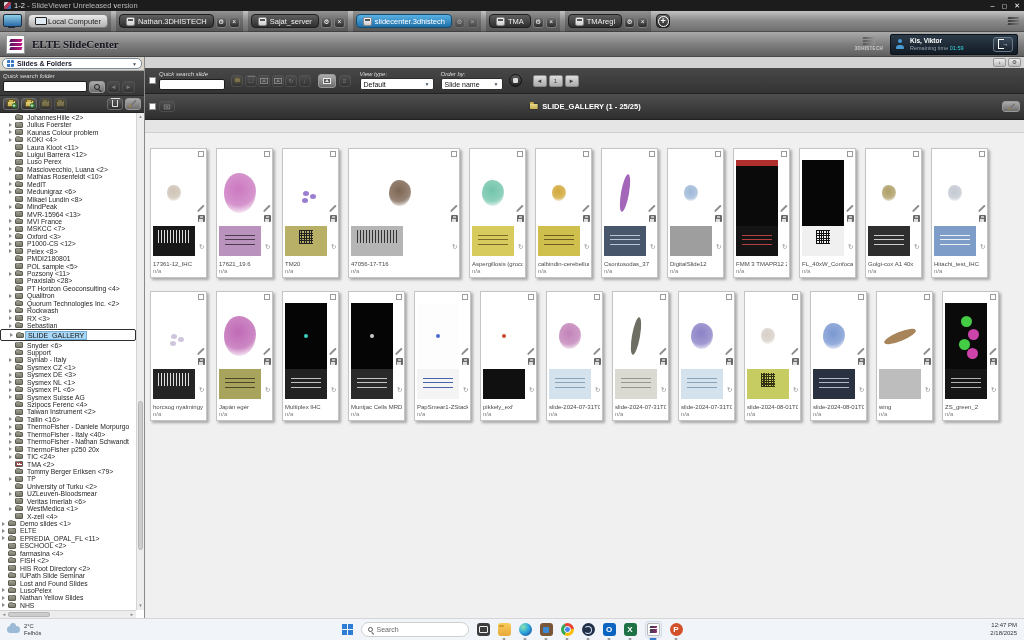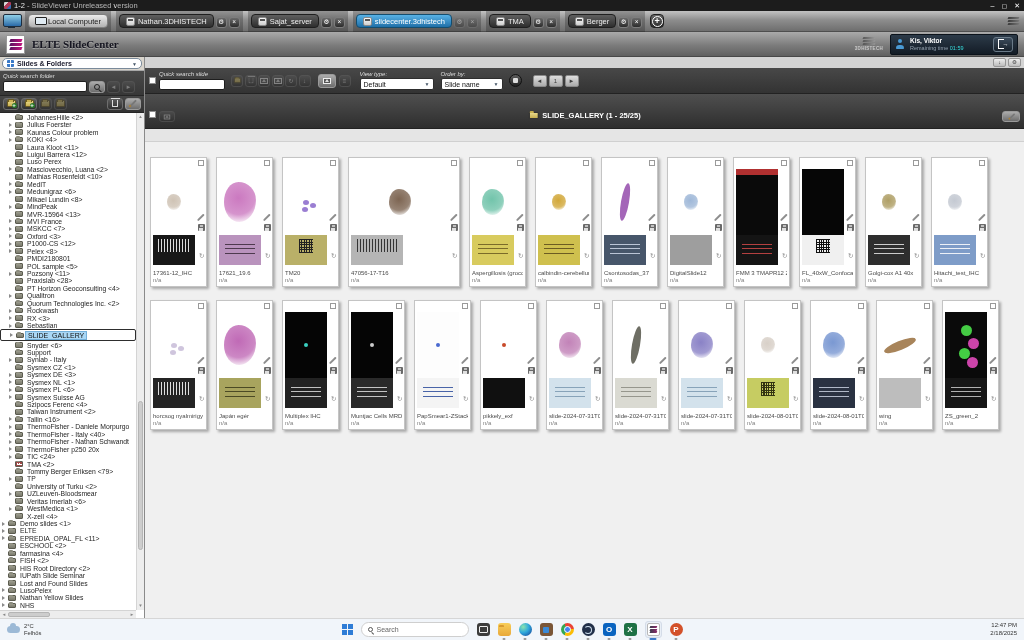--- a/index.html
+++ b/index.html
@@ -120,21 +120,21 @@
 .btngrp{display:flex;gap:1.5px;margin-left:3px}
 .sq{width:12px;height:12px}
 .imgico{width:8px;height:6px;border:1px solid #eee;position:relative;background:#555}
 .imgico::after{content:"";position:absolute;left:1px;bottom:1px;width:0;height:0;border-left:2.5px solid transparent;border-right:2.5px solid transparent;border-bottom:3px solid #ddd}
 .sel{height:12px;background:#fff;border:1px solid #2e2e2e;border-radius:2px;font-size:7px;display:flex;align-items:center;padding:0 3px;color:#111;gap:2px}
 .w74{width:74px}.w62{width:62px}
 .roundb{width:13px;height:13px;border-radius:50%;background:linear-gradient(#5c5c5c,#222);border:1px solid #111;margin-left:3px;display:flex;align-items:center;justify-content:center}
 .roundb::before{content:"";width:5px;height:5px;background:#ddd;border-radius:1px}
 .pgr{display:flex;gap:2px;margin-left:8px}
 .pbtn{width:14px;height:12px;background:linear-gradient(#dedede,#ababab);border:1px solid #8a8a8a;border-radius:2px;font-size:6px;color:#3e3e3e;display:flex;align-items:center;justify-content:center}
-.ghead{height:26px;background:linear-gradient(#4f4f4f,#2e2e2e);display:flex;padding:17px 4px;position:relative;border-bottom:1px solid #222;flex:none}
+.ghead{height:26px;background:linear-gradient(#4f4f4f,#2e2e2e);display:flex;align-items:center;padding:9px 4px;position:relative;border-bottom:1px solid #222;flex:none}
 .gtitle{position:absolute;left:50%;transform:translateX(-50%);display:flex;align-items:center;gap:4px;font-size:7.5px;font-weight:bold;color:#fff}
 .gfold{width:10px;height:7px;background:linear-gradient(#e8d88a,#c8b050);border:1px solid #333;border-radius:1px;position:relative}
 .gfold::before{content:"";position:absolute;left:0;top:-2px;width:4px;height:2px;background:#c8b050;border-radius:1px 1px 0 0}
 .gpencil{position:absolute;right:4px}
 .descrow{height:13px;background:#e5e5e5;border-bottom:1px solid #d0d0d0;flex:none}
 .gallery{flex:1;background:#f0f0f0;padding:15px 0 0 5px;overflow:hidden}
 .grow{display:flex;gap:9px;margin-bottom:13px}
 .card{width:57px;height:130px;background:#fff;border:1px solid #c4c4c4;box-shadow:1.5px 1.5px 2.5px rgba(0,0,0,.3);position:relative;flex:none}
 .card.wide{width:112px}
 .scb{position:absolute;top:2px;right:2px;width:6px;height:6px;background:#fff;border:1px solid #9a9a9a}
@@ -246,21 +246,21 @@
         <div class="tab">
           <span class="srv-ico"></span>
           <span>TMA</span>
         </div>
         <div class="tbtn">⚙</div>
         <div class="tbtn">×</div>
       </div>
       <div class="tabgrp">
         <div class="tab">
           <span class="srv-ico"></span>
-          <span>Berger</span>
+          <span>TMAregi</span>
         </div>
         <div class="tbtn">⚙</div>
         <div class="tbtn">×</div>
       </div>
     </div>
   <div class="addbtn"></div>
   <div class="corner-logo">
       <i></i>
       <i></i>
       <i></i>

